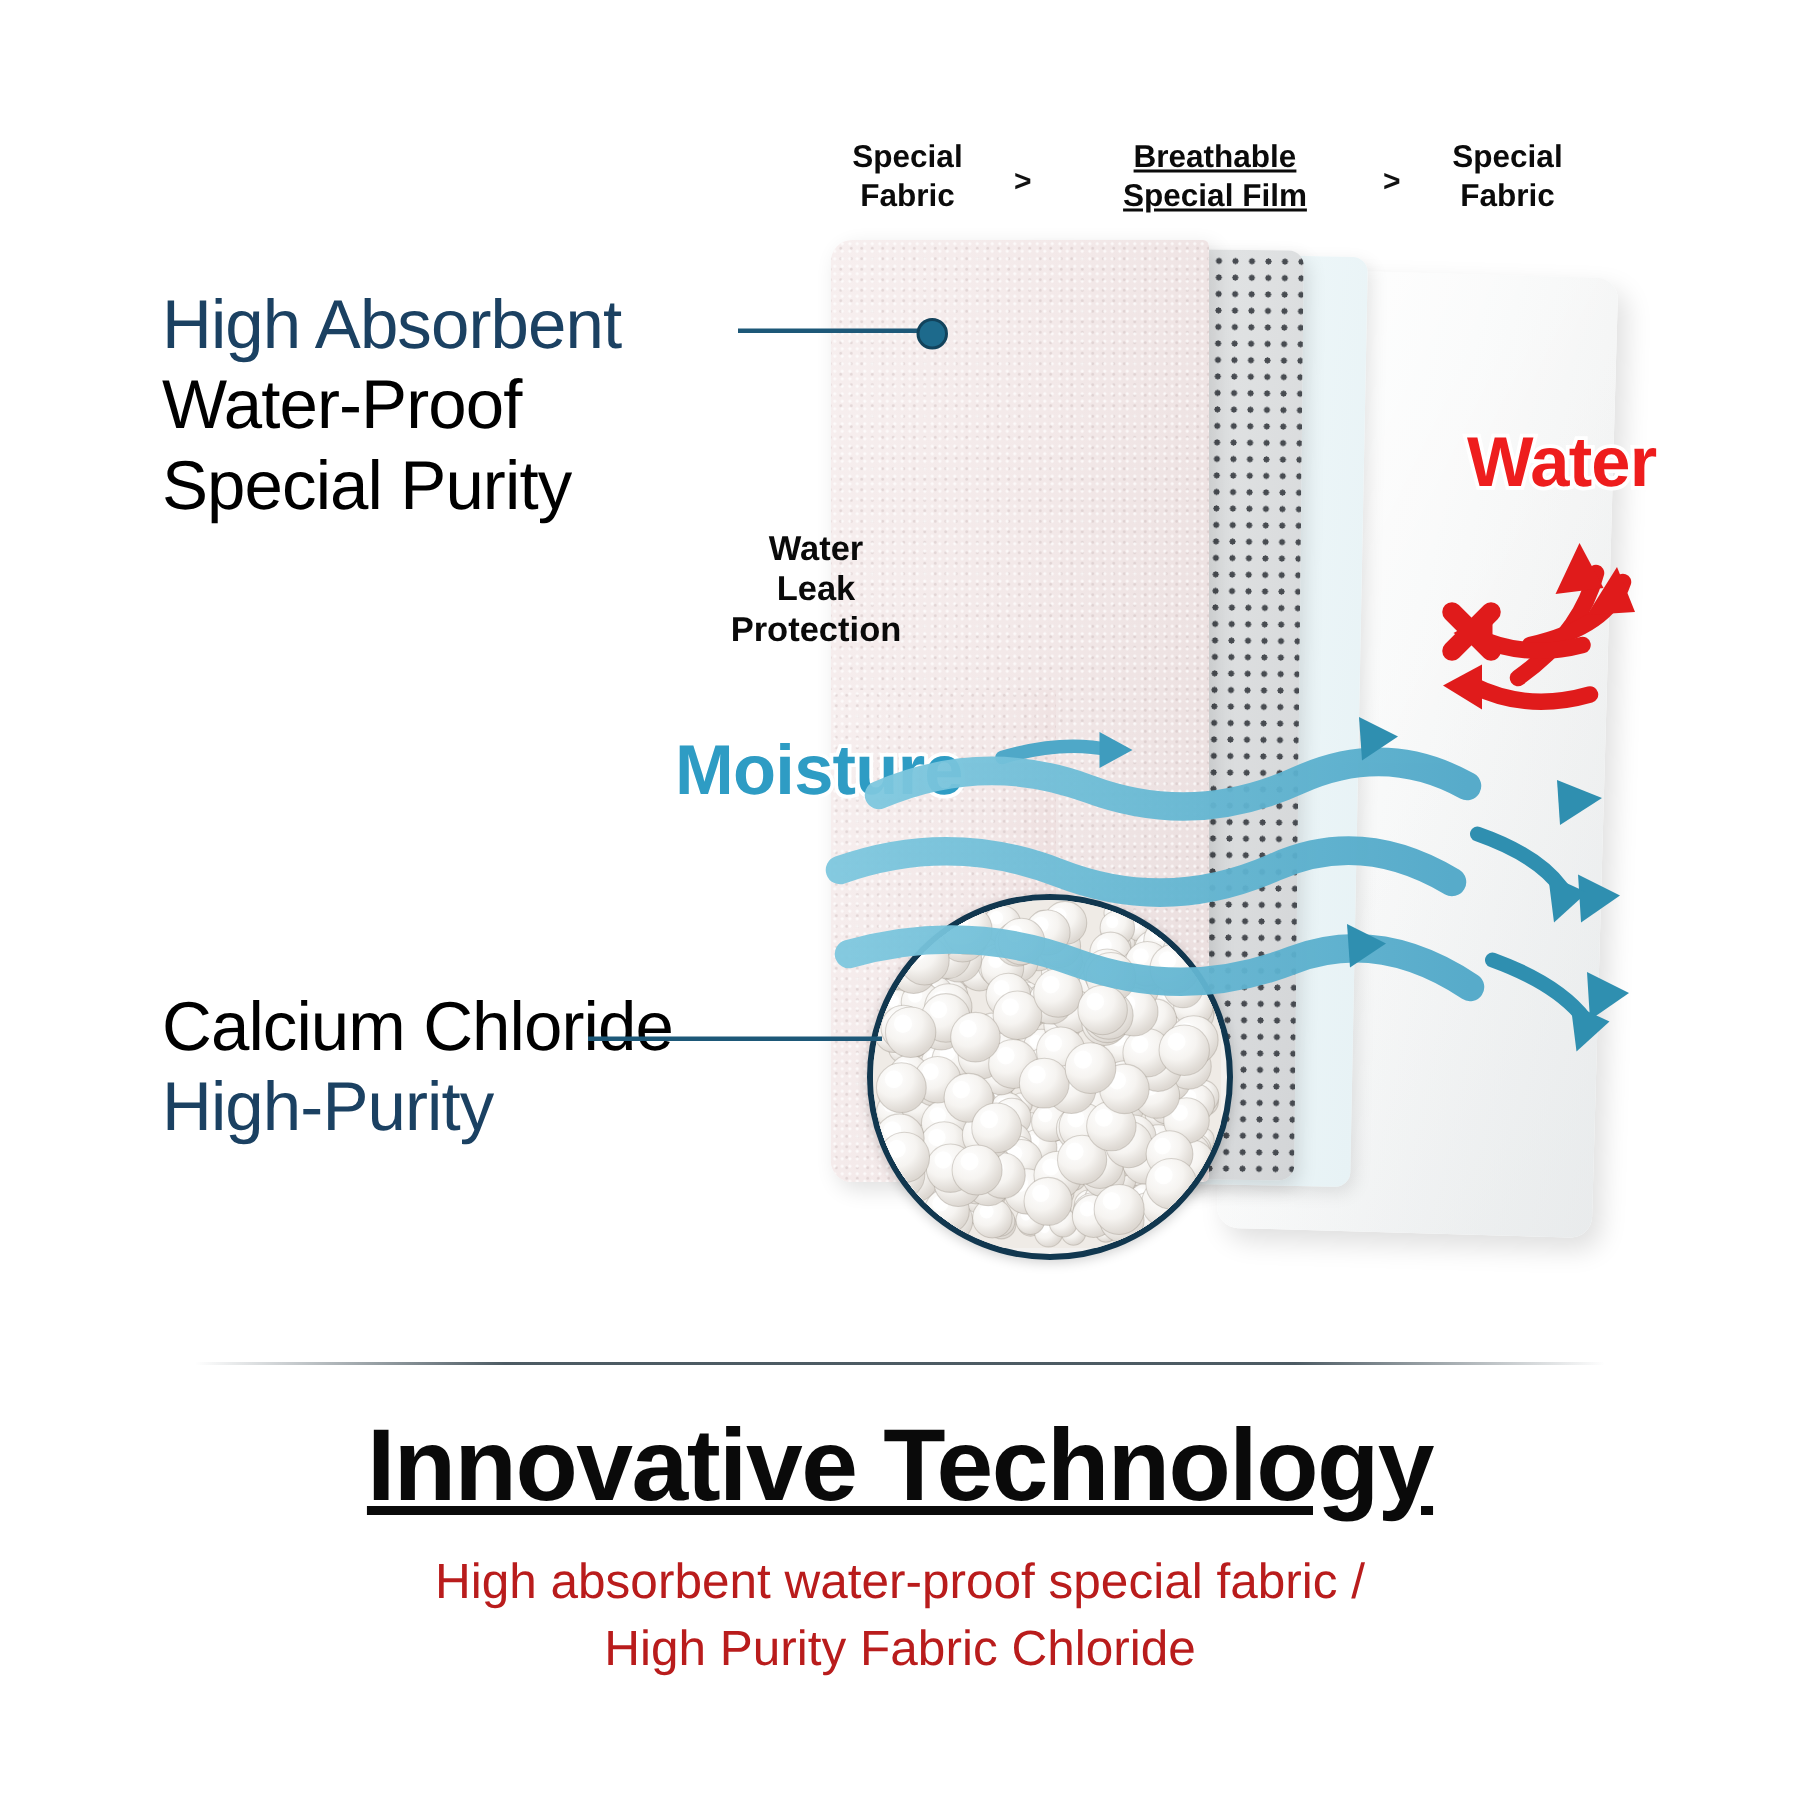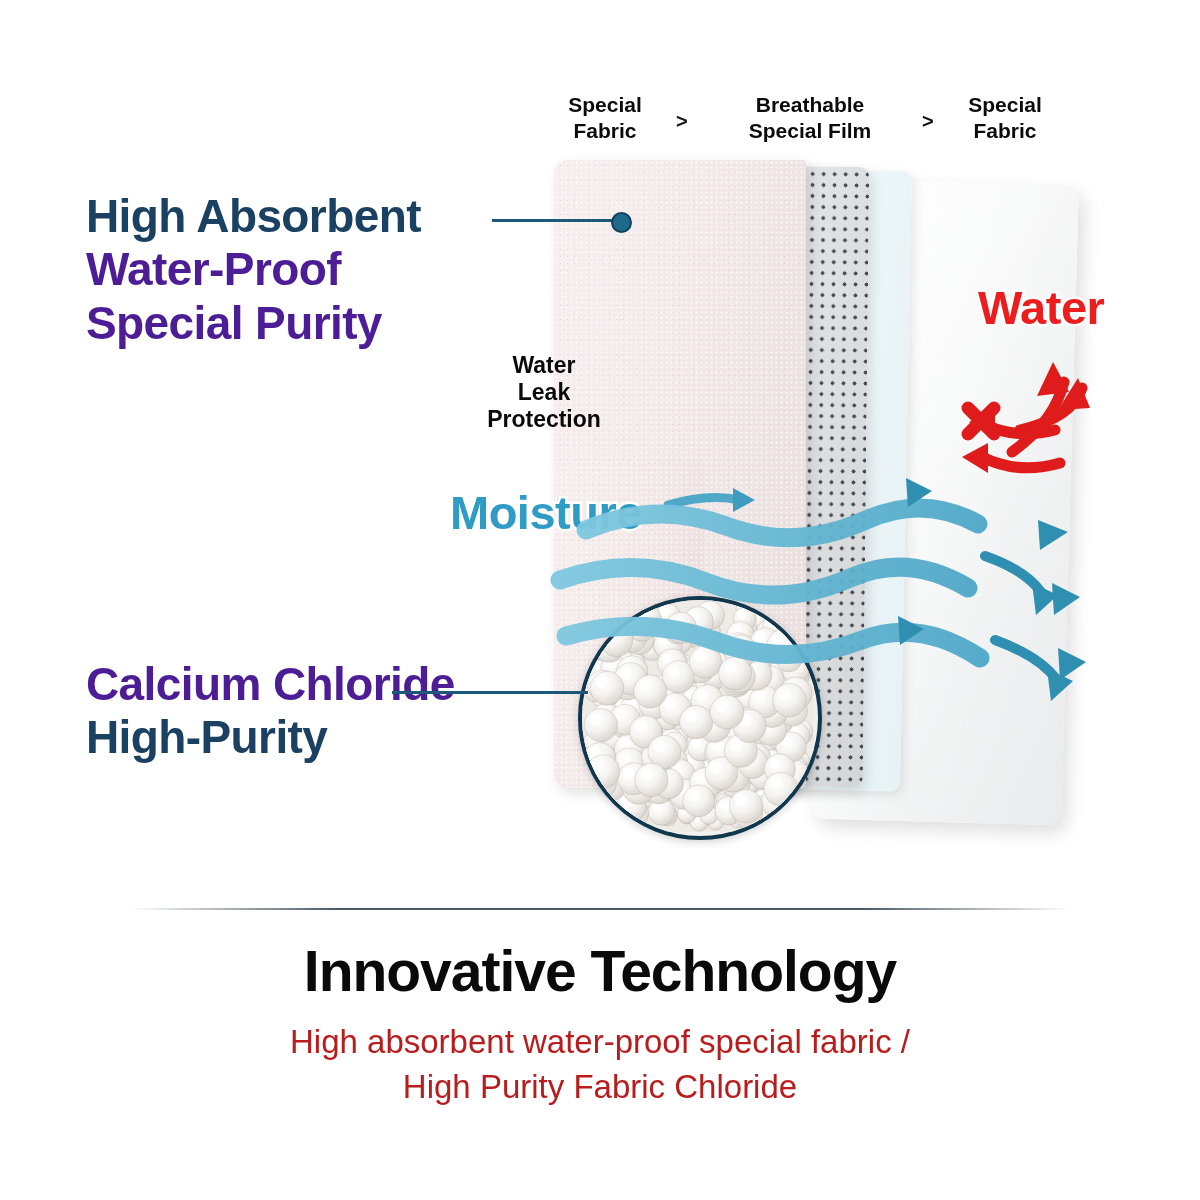--- a/index.html
+++ b/index.html
@@ -9,21 +9,21 @@
     font-family:"Liberation Sans", sans-serif;
     overflow:hidden;
     position:relative;
   }
   .stage{position:absolute;left:0;top:0;width:1200px;height:1200px;}
 
   
   .layer-captions{position:absolute;left:540px;top:88px;width:560px;height:70px;}
   .lc{position:absolute;text-align:center;font-weight:bold;font-size:21px;line-height:1.22;color:#0b0b0b;}
   .lc-1{left:0px;top:4px;width:130px;}
-  .lc-2{left:160px;top:4px;width:220px;}
+  .lc-2{left:160px;top:4px;width:220px;text-decoration:underline;}
   .lc-3{left:400px;top:4px;width:130px;}
   .gt{position:absolute;font-weight:bold;font-size:20px;color:#111;top:22px;}
   .gt-1{left:136px;}
   .gt-2{left:382px;}
 
   
   .product{position:absolute;left:520px;top:160px;width:620px;height:700px;}
 
   .outer-layer{
     position:absolute;left:300px;top:22px;width:250px;height:640px;
@@ -122,23 +122,23 @@
     border-radius:50%;
     border:4px solid #11374f;
     background:#f3f1ef;
     overflow:hidden;
     box-shadow:0 2px 8px rgba(0,0,0,.18);
   }
   .pellets svg{display:block;}
 
   
   .heading{position:absolute;}
-  .h-line{display:block;font-weight:bold;letter-spacing:-.6px;}
+  .h-line{display:block;font-weight:normal;letter-spacing:-.6px;margin-left:22px;}
   .h-dark{color:#1b4162;}
-  .h-teal{color:#4c1d95;}
+  .h-teal{color:#000000;}
 
   .heading-1{left:86px;top:190px;}
   .heading-1 .h-line{font-size:46px;line-height:1.16;}
   .heading-2{left:86px;top:658px;}
   .heading-2 .h-line{font-size:46px;line-height:1.16;}
 
   .leader{position:absolute;height:3px;background:#1d5878;}
   .leader-1{left:492px;top:219px;width:130px;}
   .leader-2{left:392px;top:691px;width:196px;}
   .leader-dot{
@@ -149,21 +149,21 @@
 
   
   .divider{
     position:absolute;left:130px;top:908px;width:940px;height:2px;
     background:linear-gradient(90deg,rgba(45,62,72,0) 0%,rgba(45,62,72,.85) 22%,rgba(45,62,72,.85) 78%,rgba(45,62,72,0) 100%);
   }
 
   
   .bottom{position:absolute;left:0;top:940px;width:1200px;text-align:center;}
   .bottom-title{
-    font-size:57px;font-weight:bold;color:#0a0a0a;letter-spacing:-1px;line-height:1.1;
+    font-size:68px;font-weight:bold;color:#0a0a0a;letter-spacing:-1px;line-height:1.1;text-decoration:underline;
   }
   .bottom-sub{
     margin-top:16px;font-size:33px;color:#b91c1c;line-height:1.38;
   }
 
   .arrow-layer{position:absolute;left:0;top:0;width:1200px;height:1200px;pointer-events:none;}
 </style>
 </head>
 <body>
 

